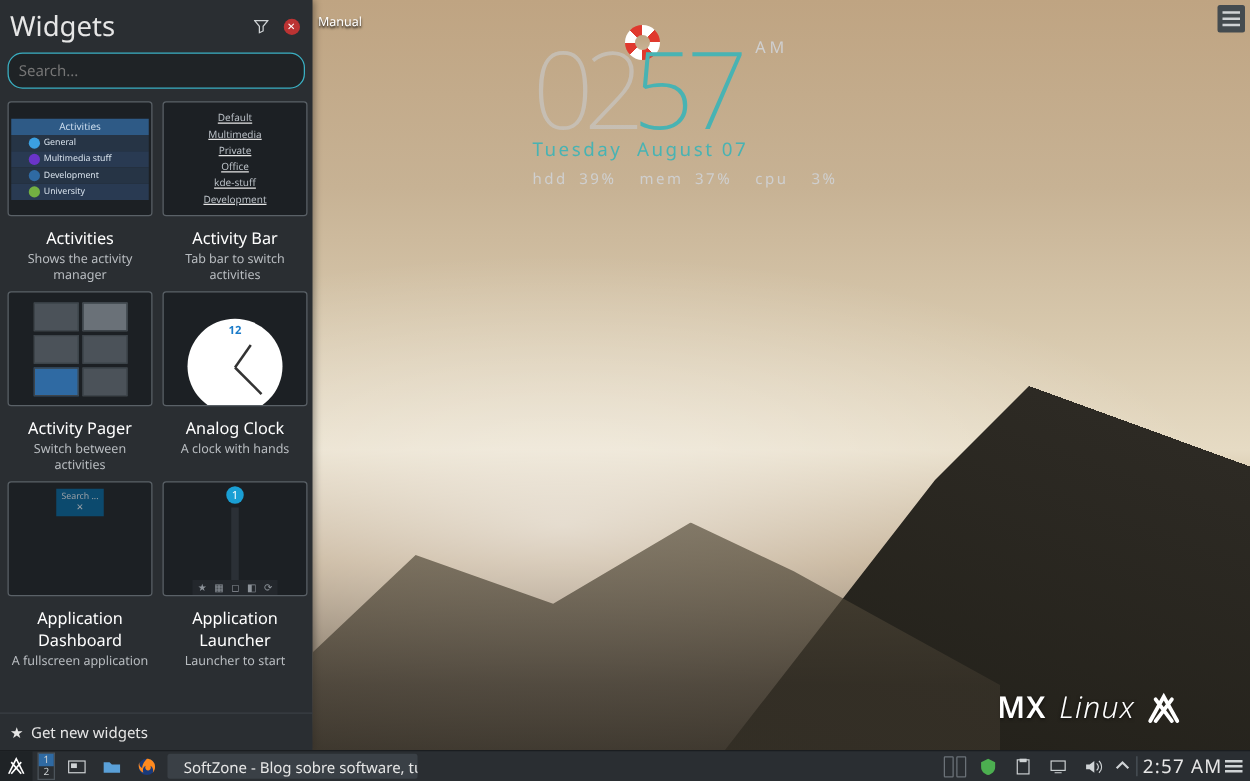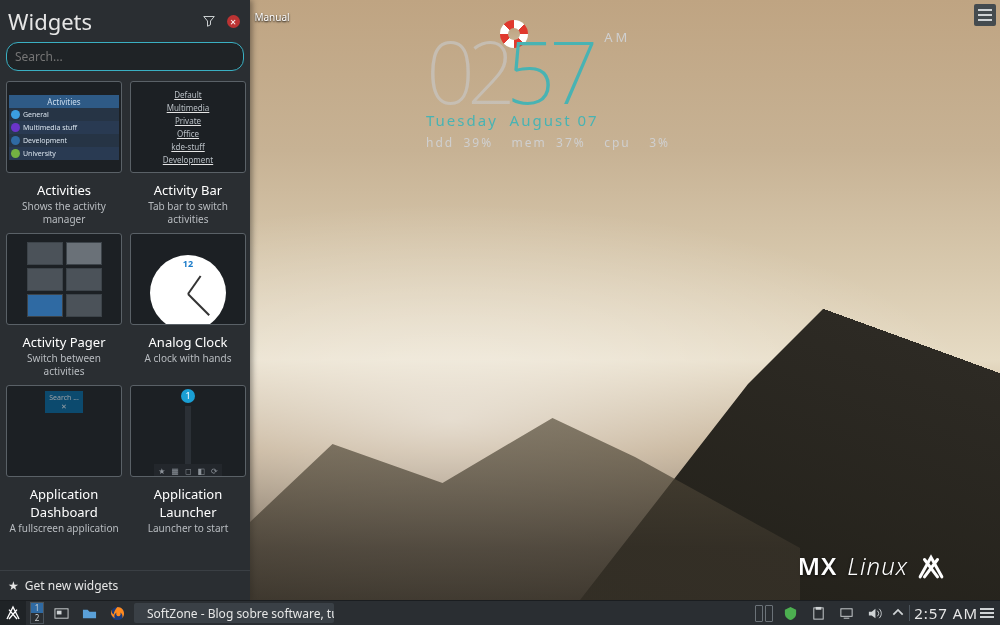--- a/index.html
+++ b/index.html
@@ -77,21 +77,21 @@
 .wthumb{width:100%;height:92px;border:1px solid #5a6167;border-radius:3px;background:#1c2024;
   display:flex;align-items:center;justify-content:center;overflow:hidden;}
 .wtitle{font-size:13px;margin-top:8px;color:#fff;}
 .wdesc{font-size:10px;color:#b8bcc0;line-height:1.25;margin-top:1px;}
 .getnew{padding:6px 8px;font-size:12px;border-top:1px solid #3a3f44;display:flex;align-items:center;gap:6px;cursor:pointer;}
 .getnew::before{content:"★";font-size:12px;}
 
 
 .th-activities{flex-direction:column;align-items:stretch;padding:2px;}
 .th-activities .hdr{background:#2e5a86;font-size:8px;color:#cde;padding:1px 3px;}
-.th-activities .row{display:flex;gap:3px;align-items:center;padding:2px 2px;background:#263445;}
+.th-activities .row{display:flex;gap:3px;align-items:center;padding:2px 14px;background:#263445;}
 .th-activities .row:nth-child(odd){background:#293a52;}
 .th-activities .dot{width:9px;height:9px;border-radius:50%;}
 .th-activities .t{font-size:7px;color:#d8e2ec;}
 .th-actbar{flex-direction:column;align-items:stretch;padding:3px 5px;text-decoration:underline;}
 .th-actbar span{font-size:8px;color:#b9bfc5;padding:1px 0;}
 .th-pager{flex-wrap:wrap;gap:3px;padding:6px;align-content:center;}
 .th-pager div{width:36px;height:23px;border:1px solid #3d444a;}
 .th-analog{position:relative;}
 .th-analog .face{width:76px;height:76px;border-radius:50%;background:#fff;position:relative;margin-top:28px;}
 .th-analog .num{position:absolute;font-size:9px;color:#1a7bc9;font-weight:bold;}

